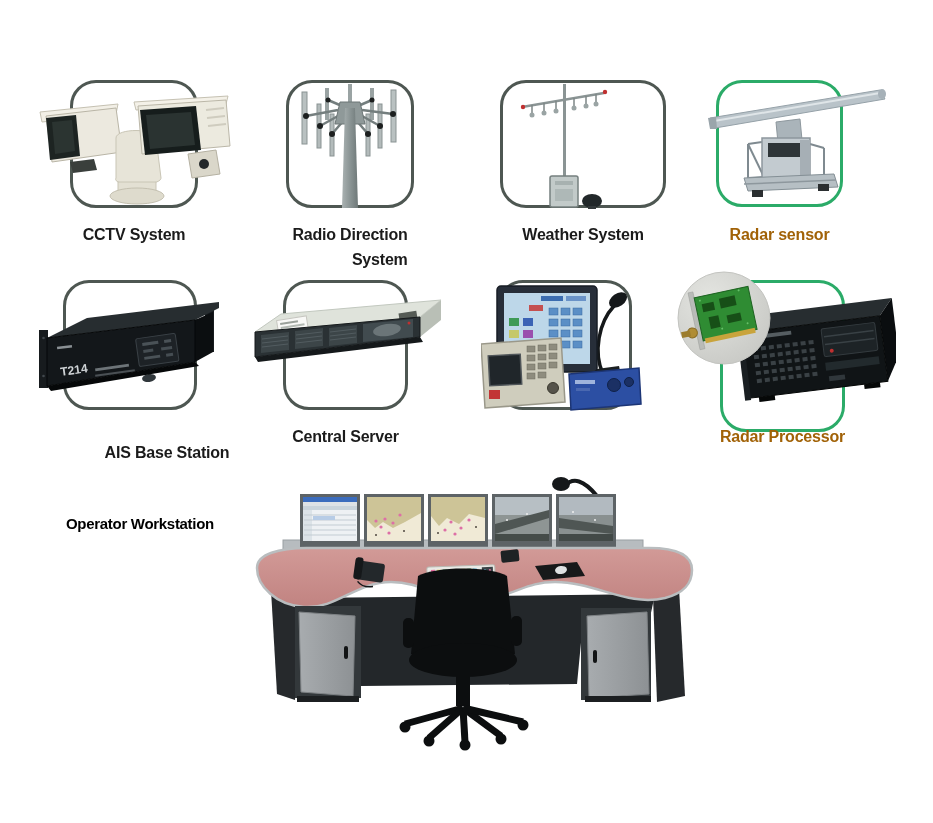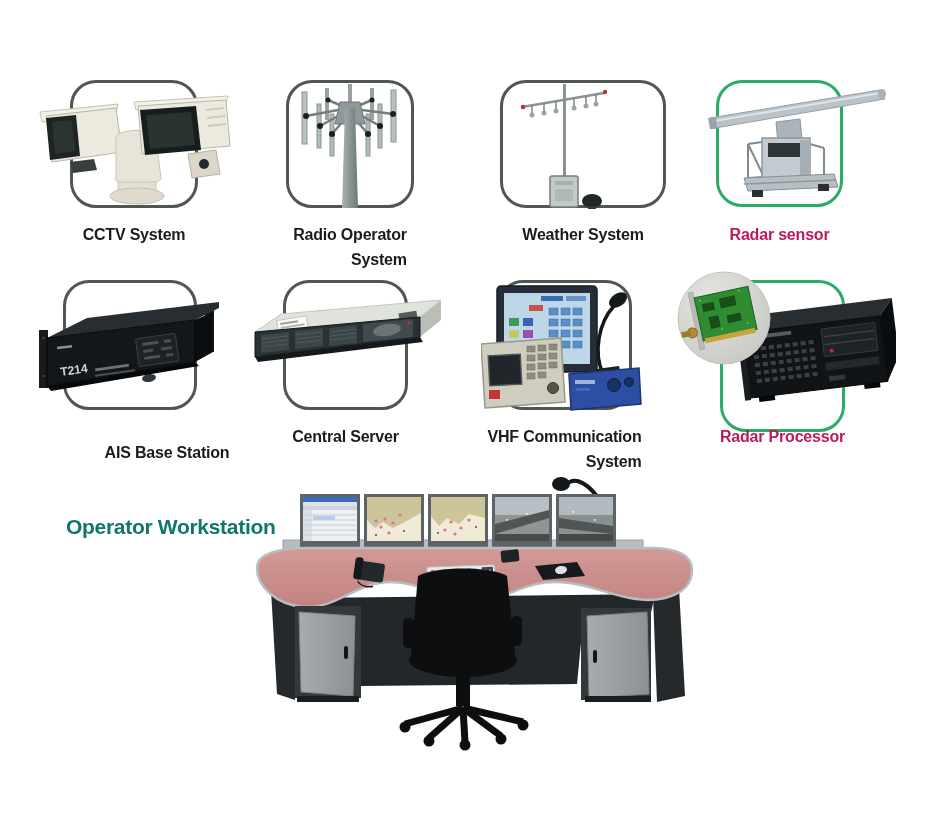--- a/index.html
+++ b/index.html
@@ -5,24 +5,24 @@
   html,body{margin:0;padding:0;background:#ffffff;}
   .stage{position:relative;width:933px;height:823px;background:#ffffff;overflow:hidden;
          font-family:"Liberation Sans",sans-serif;}
   .card{position:absolute;}
   .frame{position:absolute;inset:0;border:3px solid #4e5752;border-radius:26px;background:#ffffff;z-index:1;}
   .frame.green{border-color:#2bab68;}
   .art{position:absolute;z-index:2;}
   .caption{position:absolute;z-index:3;left:50%;transform:translateX(-50%);
            font-size:16px;font-weight:bold;color:#1b1b1b;letter-spacing:-0.2px;
            text-align:right;line-height:25px;white-space:nowrap;}
-  .caption.green{color:#be185d;}
+  .caption.green{color:#a16207;}
   .caption span{display:block;}
-  .ws-label{position:absolute;left:66px;top:515px;font-size:21px;font-weight:bold;
-            color:#0f766e;letter-spacing:-0.3px;z-index:3;white-space:nowrap;}
+  .ws-label{position:absolute;left:66px;top:515px;font-size:15px;font-weight:bold;
+            color:#000000;letter-spacing:-0.3px;z-index:3;white-space:nowrap;}
   svg{display:block;}
 </style>
 </head>
 <body>
 
 <div class="stage">
 
   <div class="card" style="left:70px;top:80px;width:128px;height:128px;">
     <div class="frame"></div>
     <svg class="art" style="left:-32px;top:8px;" width="196" height="118" viewBox="0 0 196 118">
@@ -82,21 +82,21 @@
         <circle cx="103" cy="32" r="3" fill="#1c1f1f"></circle>
       <circle cx="30" cy="44" r="3" fill="#1c1f1f"></circle>
         <circle cx="90" cy="44" r="3" fill="#1c1f1f"></circle>
       <circle cx="42" cy="52" r="3" fill="#1c1f1f"></circle>
         <circle cx="78" cy="52" r="3" fill="#1c1f1f"></circle>
       <rect x="58" y="2" width="4" height="20" fill="#9aa3a3"></rect>
       <polygon points="50,20 70,20 75,42 45,42" fill="#8f9999" stroke="#6c7676" stroke-width="1"></polygon>
       <polygon points="55,26 65,26 68,126 52,126" fill="url(#mastGrad)"></polygon>
     </svg>
     <div class="caption" style="top:142px;">
-      <span>Radio Operator</span>
+      <span>Radio Direction</span>
       <span>System</span>
     </div>
   </div>
 
   <div class="card" style="left:500px;top:80px;width:130px;height:128px;padding-left:36px;">
     <div class="frame"></div>
     <svg class="art" style="left:10px;top:0px;" width="110" height="130" viewBox="0 0 110 130">
       <rect x="53" y="4" width="3" height="94" fill="#8a9494"></rect>
       <line x1="12" y1="27" x2="94" y2="13" stroke="#8a9494" stroke-width="2.5"></line>
       <g stroke="#7c8686" stroke-width="1.5">
@@ -280,24 +280,20 @@
           <rect x="57" y="90" width="8" height="6"></rect>
       </g>
       <rect x="8" y="108" width="11" height="9" fill="#c23535"></rect>
       <circle cx="72" cy="106" r="5.5" fill="#55534a" stroke="#3b392f" stroke-width="1"></circle>
       <polygon points="88,92 158,86 160,122 90,128" fill="#2c4fa3" stroke="#1c3576" stroke-width="1.5"></polygon>
       <circle cx="133" cy="103" r="6.5" fill="#1b3064" stroke="#0f2148" stroke-width="1"></circle>
       <circle cx="148" cy="100" r="4.5" fill="#1b3064" stroke="#0f2148" stroke-width="1"></circle>
       <rect x="94" y="98" width="20" height="4" fill="#9fb4dc"></rect>
       <rect x="95" y="106" width="14" height="3" fill="#4a68b0"></rect>
     </svg>
-    <div class="caption" style="top:144px;">
-      <span>VHF Communication</span>
-      <span>System</span>
-    </div>
   </div>
 
   <div class="card" style="left:720px;top:280px;width:125px;height:152px;">
     <div class="frame green"></div>
     <svg class="art" style="left:-46px;top:-14px;" width="222" height="142" viewBox="0 0 222 142">
       <defs>
         <radialGradient id="insetGrad" cx="0.35" cy="0.3" r="0.9">
           <stop offset="0" stop-color="#e4e5e1"></stop>
             <stop offset="1" stop-color="#c4c5c1"></stop>
         </radialGradient>

